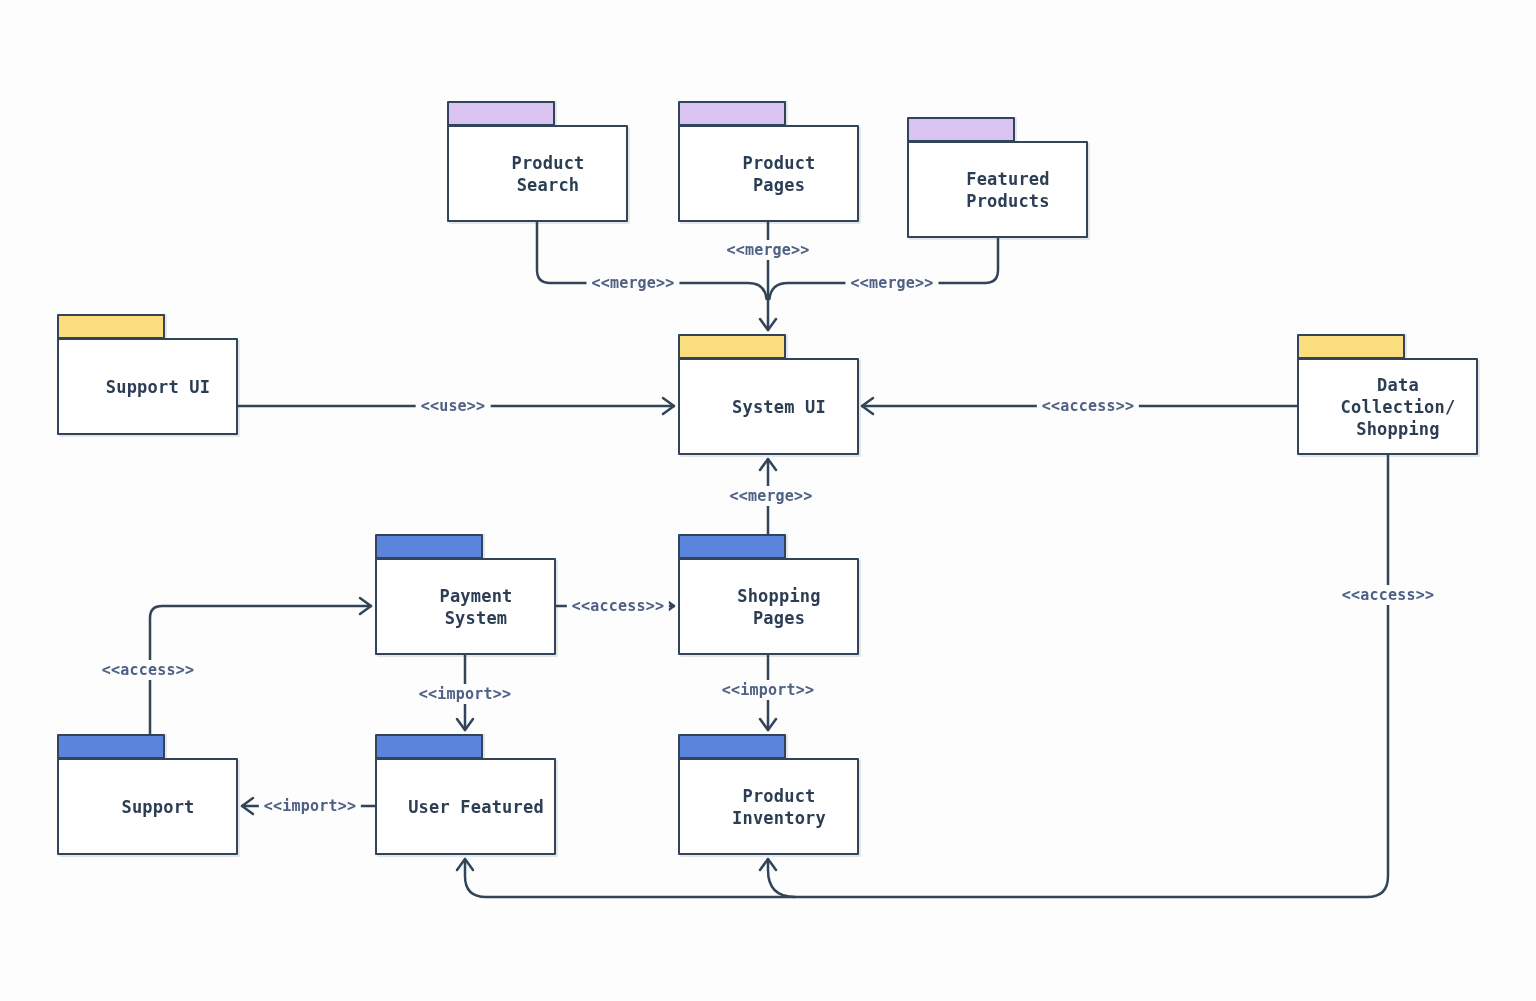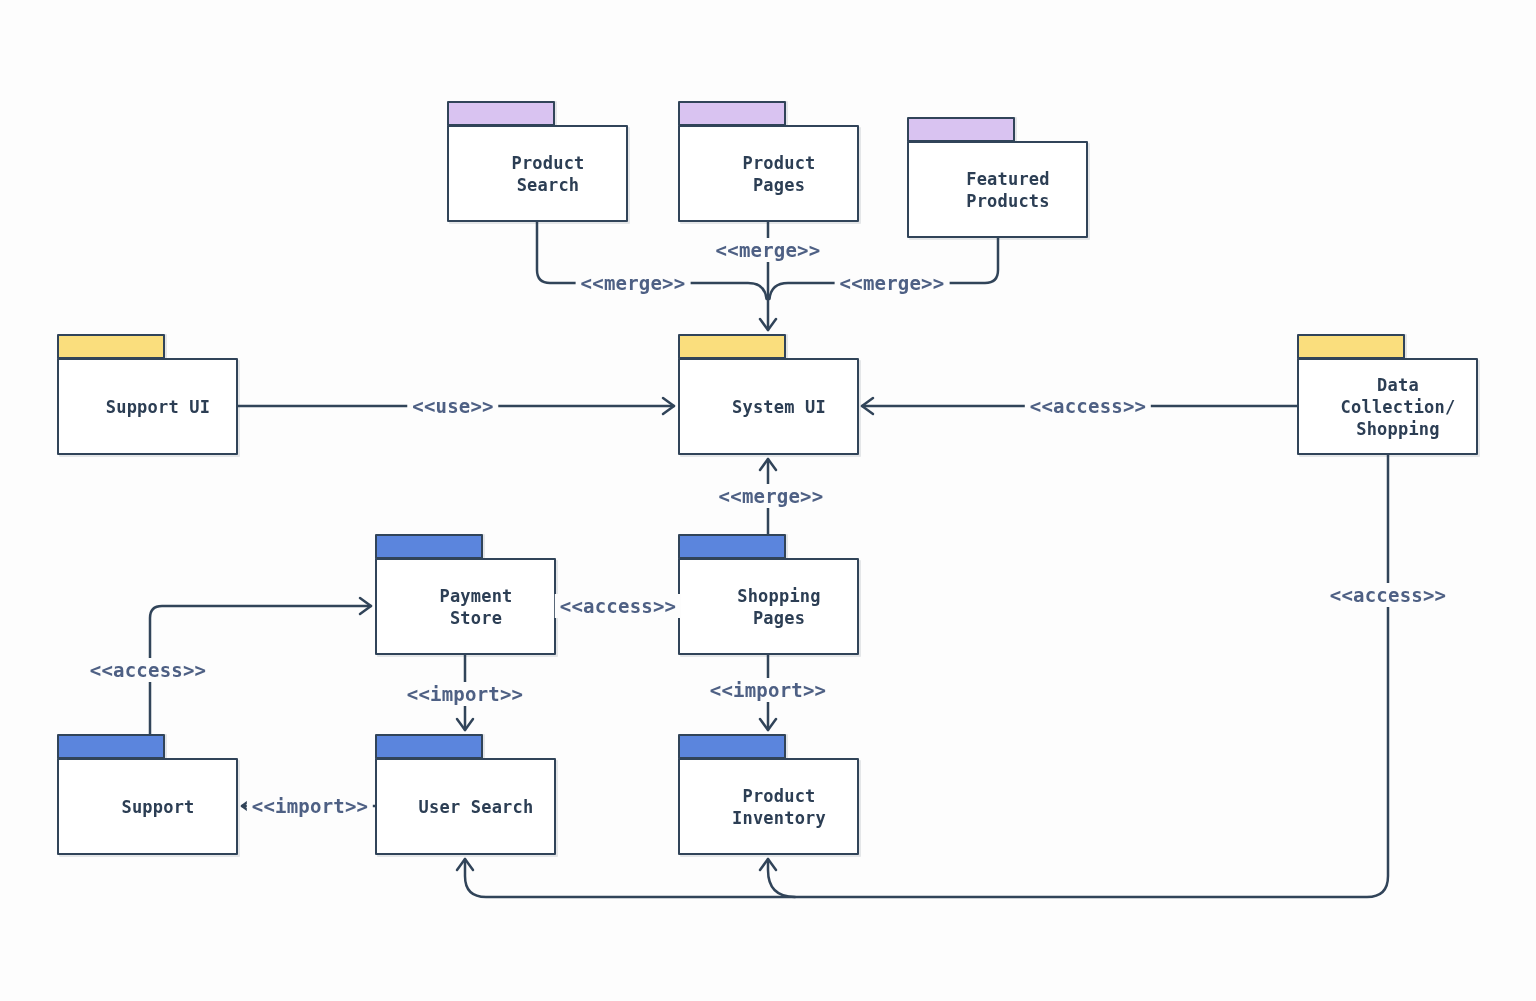--- a/index.html
+++ b/index.html
@@ -72,21 +72,21 @@
     text-align: center;
     white-space: pre-line;
     letter-spacing: 0.2px;
   }
   .edge-label {
     position: absolute;
     transform: translate(-50%, -50%);
     z-index: 3;
     background: var(--background);
     padding: 1px 5px;
-    font-size: 19px;
+    font-size: 15px;
     font-weight: bold;
     color: var(--label_text);
     letter-spacing: 0.2px;
     white-space: nowrap;
   }
 </style>
 </head>
 <body>
 
 <div class="canvas">
@@ -127,21 +127,21 @@
     </div>
   </div>
   <div class="pkg purple" style="left:907px;top:141px">
     <div class="pkg-tab"></div>
     <div class="pkg-body">
       <div class="pkg-label">Featured
 Products</div>
     </div>
   </div>
 
-  <div class="pkg yellow" style="left:57px;top:358px">
+  <div class="pkg yellow" style="left:57px;top:338px">
     <div class="pkg-tab"></div>
     <div class="pkg-body">
       <div class="pkg-label">Support UI</div>
     </div>
   </div>
   <div class="pkg yellow" style="left:678px;top:358px">
     <div class="pkg-tab"></div>
     <div class="pkg-body">
       <div class="pkg-label">System UI</div>
     </div>
@@ -152,40 +152,40 @@
       <div class="pkg-label">Data
 Collection/
 Shopping</div>
     </div>
   </div>
 
   <div class="pkg blue" style="left:375px;top:558px">
     <div class="pkg-tab"></div>
     <div class="pkg-body">
       <div class="pkg-label">Payment
-Store</div>
+System</div>
     </div>
   </div>
   <div class="pkg blue" style="left:678px;top:558px">
     <div class="pkg-tab"></div>
     <div class="pkg-body">
       <div class="pkg-label">Shopping
 Pages</div>
     </div>
   </div>
   <div class="pkg blue" style="left:57px;top:758px">
     <div class="pkg-tab"></div>
     <div class="pkg-body">
       <div class="pkg-label">Support</div>
     </div>
   </div>
   <div class="pkg blue" style="left:375px;top:758px">
     <div class="pkg-tab"></div>
     <div class="pkg-body">
-      <div class="pkg-label">User Search</div>
+      <div class="pkg-label">User Featured</div>
     </div>
   </div>
   <div class="pkg blue" style="left:678px;top:758px">
     <div class="pkg-tab"></div>
     <div class="pkg-body">
       <div class="pkg-label">Product
 Inventory</div>
     </div>
   </div>
 

